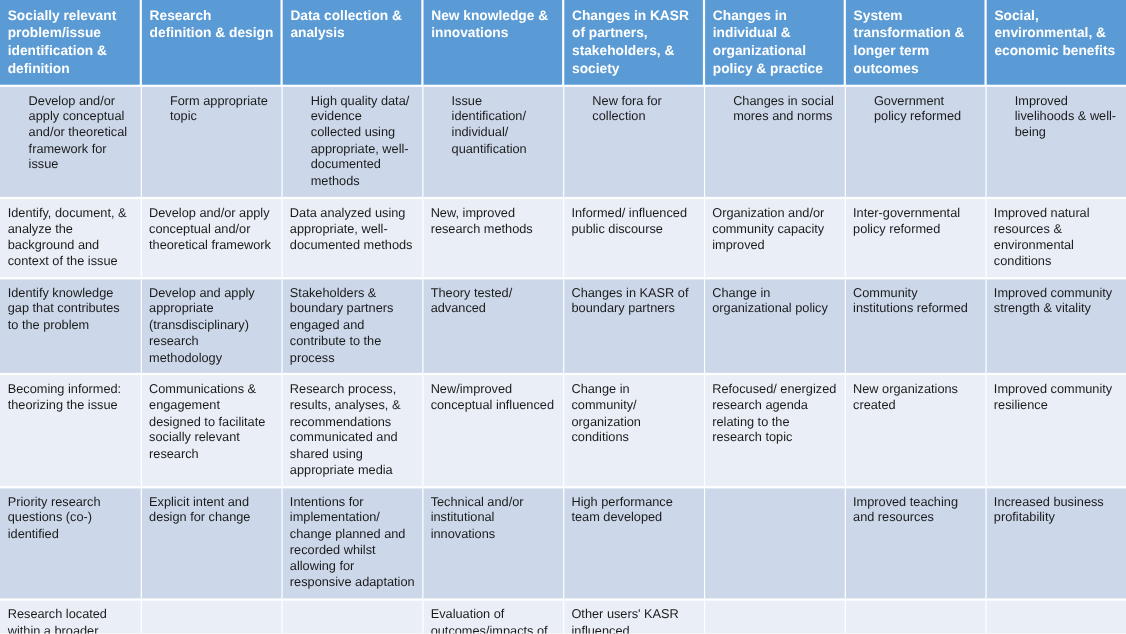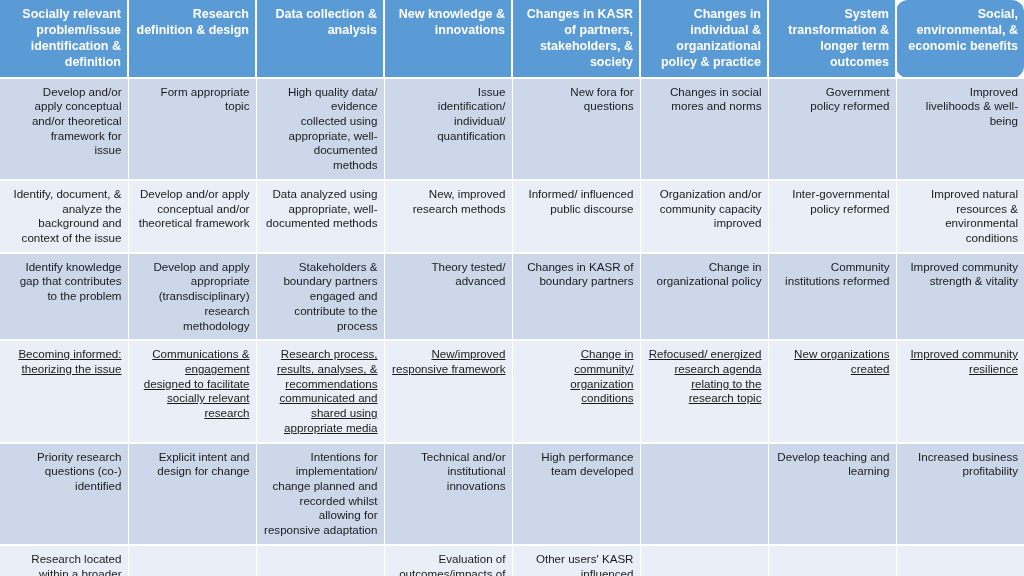--- a/index.html
+++ b/index.html
@@ -24,58 +24,58 @@
   #impact-table col.c2 { width: 128px; }
   #impact-table col.c3 { width: 128px; }
   #impact-table col.c4 { width: 128px; }
   #impact-table col.c5 { width: 128px; }
   #impact-table col.c6 { width: 128px; }
   #impact-table col.c7 { width: 128px; }
 
   #impact-table th,
   #impact-table td {
     vertical-align: top;
-    text-align: right;
+    text-align: left;
     padding: 6px 6px 6px 7px;
     line-height: 1.27;
     word-wrap: break-word;
     overflow-wrap: break-word;
     box-sizing: border-box;
   }
 
   #impact-table thead th {
     background: #5b9bd5;
     color: #ffffff;
     font-size: 12.5px;
     font-weight: bold;
     height: 76px;
     border-right: 2px solid #ffffff;
     border-bottom: 2px solid #ffffff;
     padding-top: 7px;
   }
-  #impact-table thead th:last-child { border-right: none; border-radius: 12px; }
+  #impact-table thead th:last-child { border-right: none; }
 
   #impact-table tbody td {
     font-size: 11.6px;
     color: #1a1a1a;
     font-weight: normal;
     border-right: 1px solid #ffffff;
     border-bottom: 2px solid #ffffff;
   }
   #impact-table tbody td:last-child { border-right: none; }
   #impact-table tbody tr:last-child td { border-bottom: none; }
 
   #impact-table tbody tr.band-dark td { background: #ccd8ea; }
   #impact-table tbody tr.band-light td { background: #eaeff7; }
 
   
   #impact-table tbody tr.r0 td { height: 74px; padding-left: 26px; }
   #impact-table tbody tr.r1 td { height: 62px; }
   #impact-table tbody tr.r2 td { height: 76px; margin-left: 36px; }
-  #impact-table tbody tr.r3 td { height: 88px; text-decoration: underline; }
+  #impact-table tbody tr.r3 td { height: 88px; }
   #impact-table tbody tr.r4 td { height: 87px; }
   #impact-table tbody tr.r5 td { height: 62px; }
 </style>
 </head>
 <body>
 
 <table id="impact-table">
   <colgroup>
     <col class="c0">
       <col class="c1">
@@ -97,21 +97,21 @@
       <th>System transformation &amp; longer term outcomes</th>
       <th>Social, environmental, &amp; economic benefits</th>
     </tr>
   </thead>
   <tbody>
     <tr class="r0 band-dark">
       <td>Develop and/or apply conceptual and/or theoretical framework for issue</td>
       <td>Form appropriate topic</td>
       <td>High quality data/ evidence collected using appropriate, well-documented methods</td>
       <td>Issue identification/ individual/ quantification</td>
-      <td>New fora for questions</td>
+      <td>New fora for collection</td>
       <td>Changes in social mores and norms</td>
       <td>Government policy reformed</td>
       <td>Improved livelihoods &amp; well-being</td>
     </tr>
     <tr class="r1 band-light">
       <td>Identify, document, &amp; analyze the background and context of the issue</td>
       <td>Develop and/or apply conceptual and/or theoretical framework</td>
       <td>Data analyzed using appropriate, well-documented methods</td>
       <td>New, improved research methods</td>
       <td>Informed/ influenced public discourse</td>
@@ -126,34 +126,34 @@
       <td>Theory tested/ advanced</td>
       <td>Changes in KASR of boundary partners</td>
       <td>Change in organizational policy</td>
       <td>Community institutions reformed</td>
       <td>Improved community strength &amp; vitality</td>
     </tr>
     <tr class="r3 band-light">
       <td>Becoming informed: theorizing the issue</td>
       <td>Communications &amp; engagement designed to facilitate socially relevant research</td>
       <td>Research process, results, analyses, &amp; recommendations communicated and shared using appropriate media</td>
-      <td>New/improved responsive framework</td>
+      <td>New/improved conceptual influenced</td>
       <td>Change in community/ organization conditions</td>
       <td>Refocused/ energized research agenda relating to the research topic</td>
       <td>New organizations created</td>
       <td>Improved community resilience</td>
     </tr>
     <tr class="r4 band-dark">
       <td>Priority research questions (co-) identified</td>
       <td>Explicit intent and design for change</td>
       <td>Intentions for implementation/ change planned and recorded whilst allowing for responsive adaptation</td>
       <td>Technical and/or institutional innovations</td>
       <td>High performance team developed</td>
       <td></td>
-      <td>Develop teaching and learning</td>
+      <td>Improved teaching and resources</td>
       <td>Increased business profitability</td>
     </tr>
     <tr class="r5 band-light">
       <td>Research located within a broader impact pathway about the issue</td>
       <td></td>
       <td></td>
       <td>Evaluation of outcomes/impacts of interventions</td>
       <td>Other users' KASR influenced</td>
       <td></td>
       <td></td>

